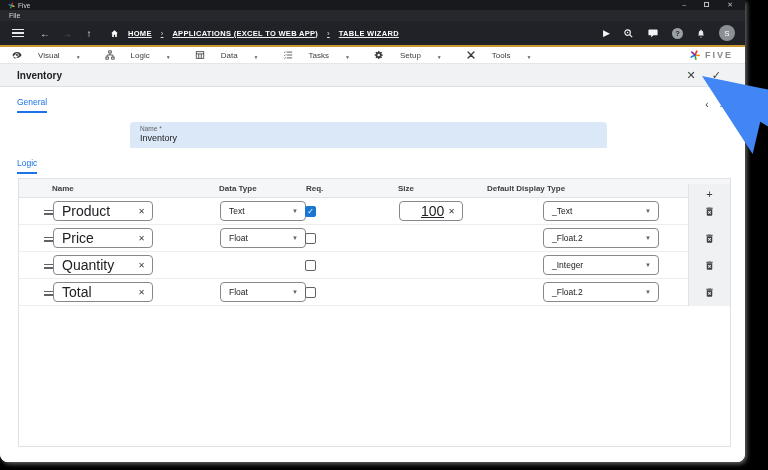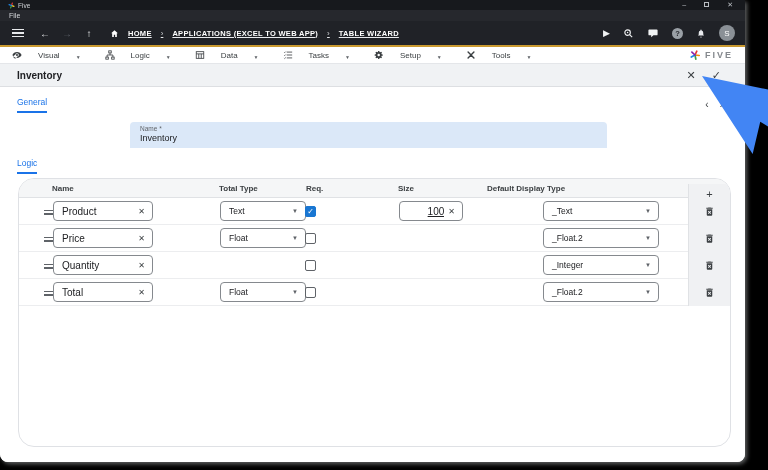--- a/index.html
+++ b/index.html
@@ -69,36 +69,36 @@
   .tab-general { top:10px; }
   .tab-fields  { top:71px; }
 
   .name-field { position:absolute; left:130px; top:35px; width:477px; height:26px;
                 background:#dbe8f8; border-radius:4px 4px 0 0; padding:3px 10px; }
   .name-field .flabel { display:block; font-size:6.5px; color:#5f6368; }
   .name-field .fvalue { display:block; font-size:9px; color:#202124; margin-top:1px; }
 
   
   .ftable { position:absolute; left:18px; top:91px; width:713px; height:269px;
-            border:1px solid #dfe1e5; border-radius:16px; background:#fff; overflow:hidden; }
+            border:1px solid #dfe1e5; border-radius:0; background:#fff; overflow:hidden; }
   .thead { position:relative; height:19px; background:#f5f6f7; border-bottom:1px solid #e0e2e5; }
   .thead span { position:absolute; top:5px; font-size:8px; font-weight:bold; color:#3c4043; }
   .h-name { left:33px; } .h-dtype { left:200px; } .h-req { left:287px; }
   .h-size { left:379px; } .h-ddt { left:468px; }
   .hdel { position:absolute; right:0; top:0; width:42px; height:19px; background:#f0f1f3;
           border-left:1px solid #e0e2e5; display:flex; align-items:center; justify-content:center; }
   .hdel b { font-size:11px; font-weight:normal; color:#3c4043; }
 
   .trow { position:relative; height:27px; border-bottom:1px solid #ecedef; }
   .handle { position:absolute; left:25px; top:10px; width:11px; }
   .handle i { display:block; height:1.8px; background:#5f6368; margin:1.6px 0; }
 
   .tinput { position:absolute; top:3px; height:20px; border:1px solid #85898e; border-radius:4px;
             background:#fff; display:flex; align-items:center; }
-  .tinput input { border:none; outline:none; background:transparent; font-size:10px;
+  .tinput input { border:none; outline:none; background:transparent; font-size:14px;
                   color:#202124; width:100%; padding:0 4px 0 8px;
                   font-family:"Liberation Sans","DejaVu Sans",sans-serif; }
   .tinput .clear { font-size:8px; color:#3c4043; padding-right:7px; cursor:pointer; }
   .in-name { left:34px; width:100px; }
   .in-size { left:380px; width:64px; }
   .in-size input { text-align:right;text-decoration:underline; }
 
   .tselect { position:absolute; top:3px; height:20px; border:1px solid #85898e; border-radius:4px;
              background:#fff; display:flex; align-items:center; padding:0 7px 0 8px; }
   .tselect .sval { font-size:8.5px; color:#202124; flex:1; }
@@ -289,21 +289,21 @@
     <div class="name-field">
       <span class="flabel">Name *</span>
       <span class="fvalue">Inventory</span>
     </div>
 
     <span class="tab tab-fields">Logic</span>
 
     <div class="ftable">
       <div class="thead">
         <span class="h-name">Name</span>
-        <span class="h-dtype">Total Type</span>
+        <span class="h-dtype">Data Type</span>
         <span class="h-req">Req.</span>
         <span class="h-size">Size</span>
         <span class="h-ddt">Default Display Type</span>
         <span class="hdel">
             <b>+</b>
           </span>
       </div>
 
       <div class="trow">
         <span class="handle">

